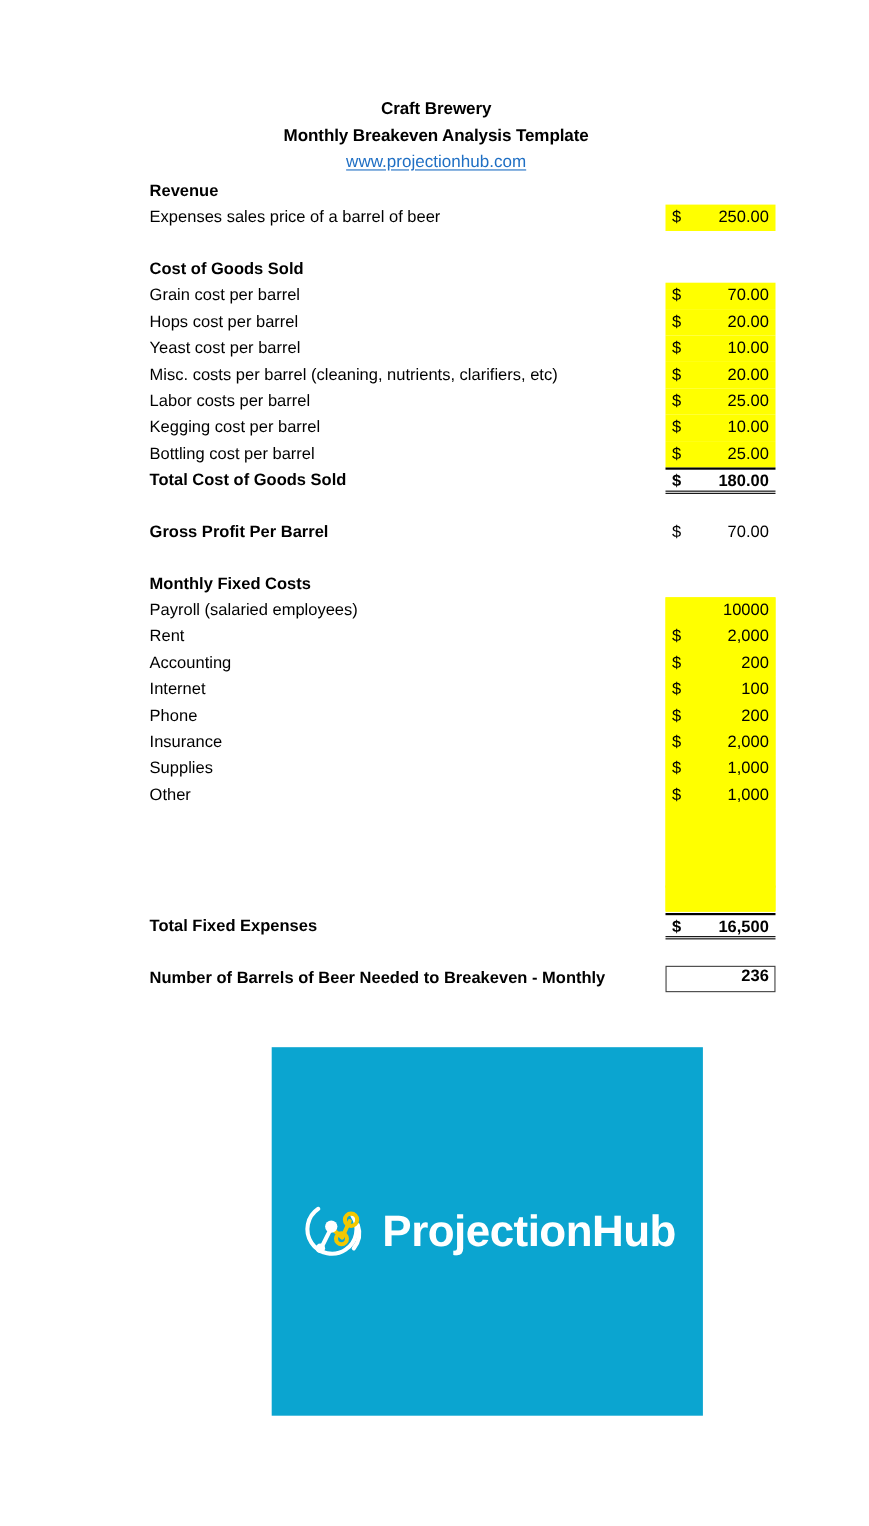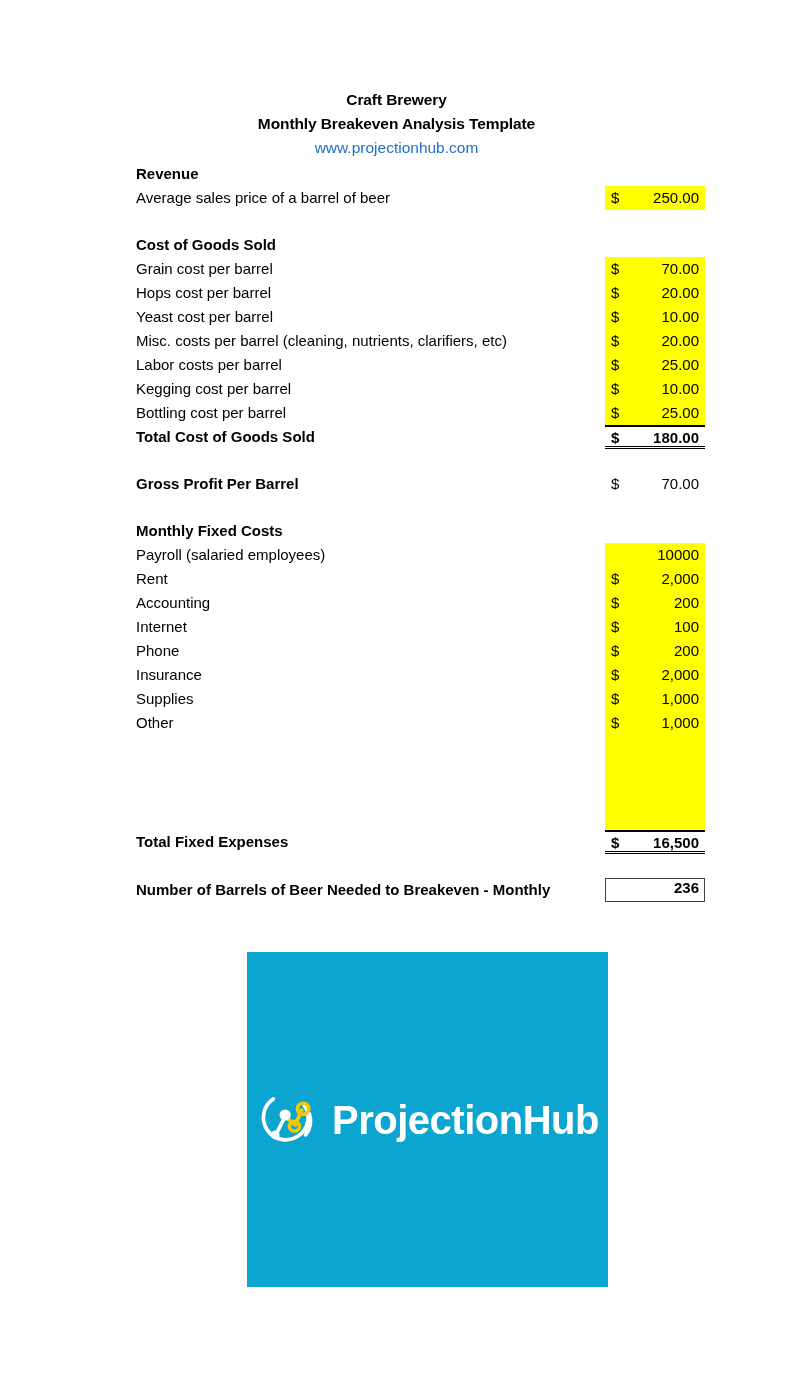--- a/index.html
+++ b/index.html
@@ -37,20 +37,21 @@
     line-height: 24px;
     letter-spacing: -0.1px;
     white-space: nowrap;
   }
   .url-line {
     line-height: 24px;
   }
   .url-link {
     font-size: 15.5px;
     color: #1f6fc4;
+    text-decoration: underline;
     text-underline-offset: 2px;
     cursor: pointer;
   }
 
   
   .row {
     position: absolute;
     left: 88px;
     width: 617px;
     height: 24px;
@@ -123,20 +124,21 @@
   }
 
   
   .logo-panel {
     position: absolute;
     left: 247px;
     top: 952px;
     width: 361px;
     height: 335px;
     background: #0ba5d0;
+    padding-left: 31px;
   }
   .logo-inner {
     position: absolute;
     left: 0;
     top: 50%;
     transform: translateY(-50%);
     width: 100%;
     display: flex;
     align-items: center;
     justify-content: center;
@@ -167,21 +169,21 @@
     <div class="url-line">
       <span class="url-link">www.projectionhub.com</span>
     </div>
   </div>
 
   <div class="row" style="top:162px">
     <span class="label bold">Revenue</span>
   </div>
 
   <div class="row" style="top:186px">
-    <span class="label">Average sales price of a barrel of beer</span>
+    <span class="label">Expenses sales price of a barrel of beer</span>
     <span class="cell hl">
       <span class="cur">$</span>
       <span class="amt">250.00</span>
     </span>
   </div>
 
   <div class="row" style="top:233px">
     <span class="label bold">Cost of Goods Sold</span>
   </div>
 

